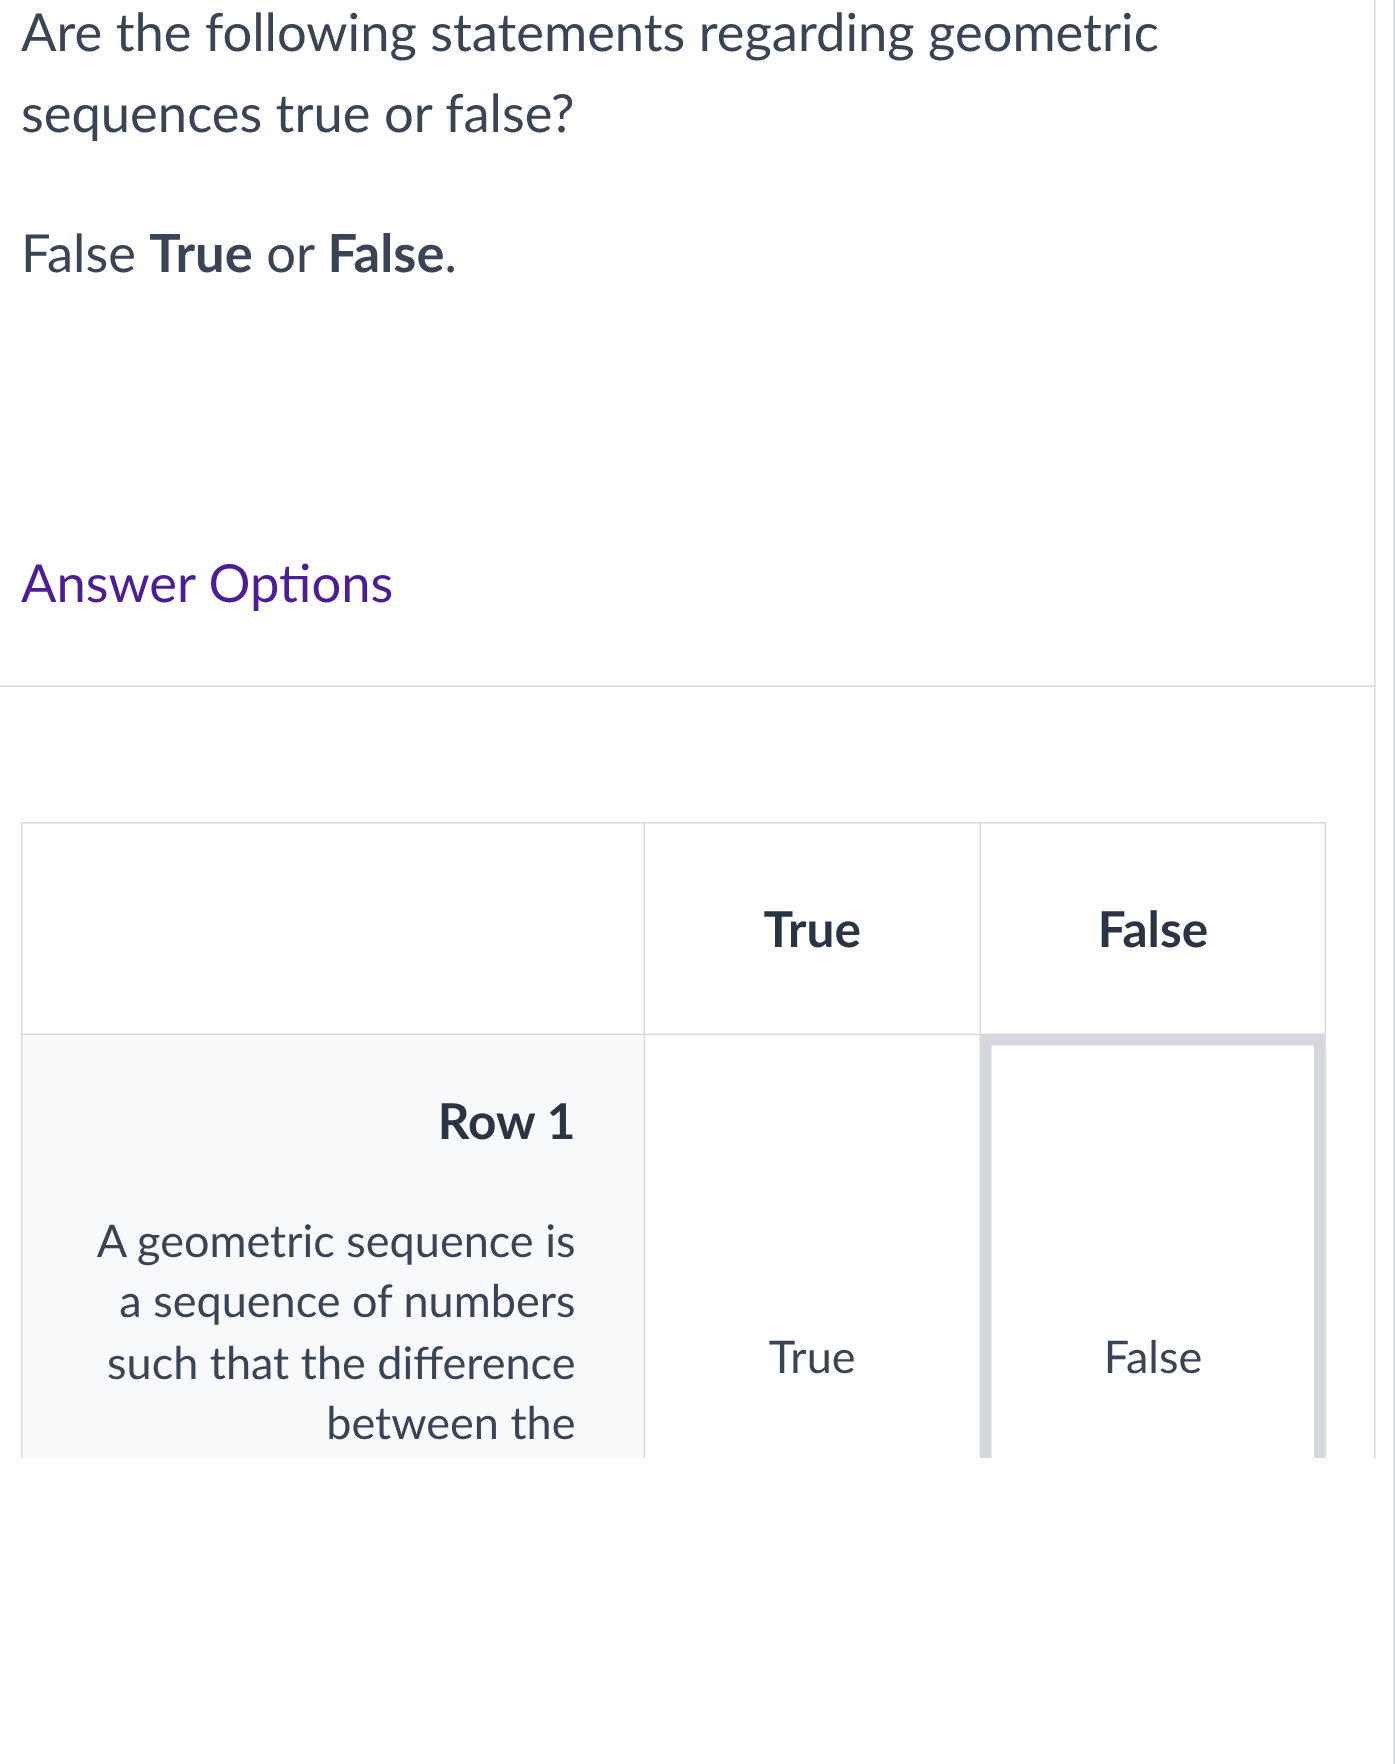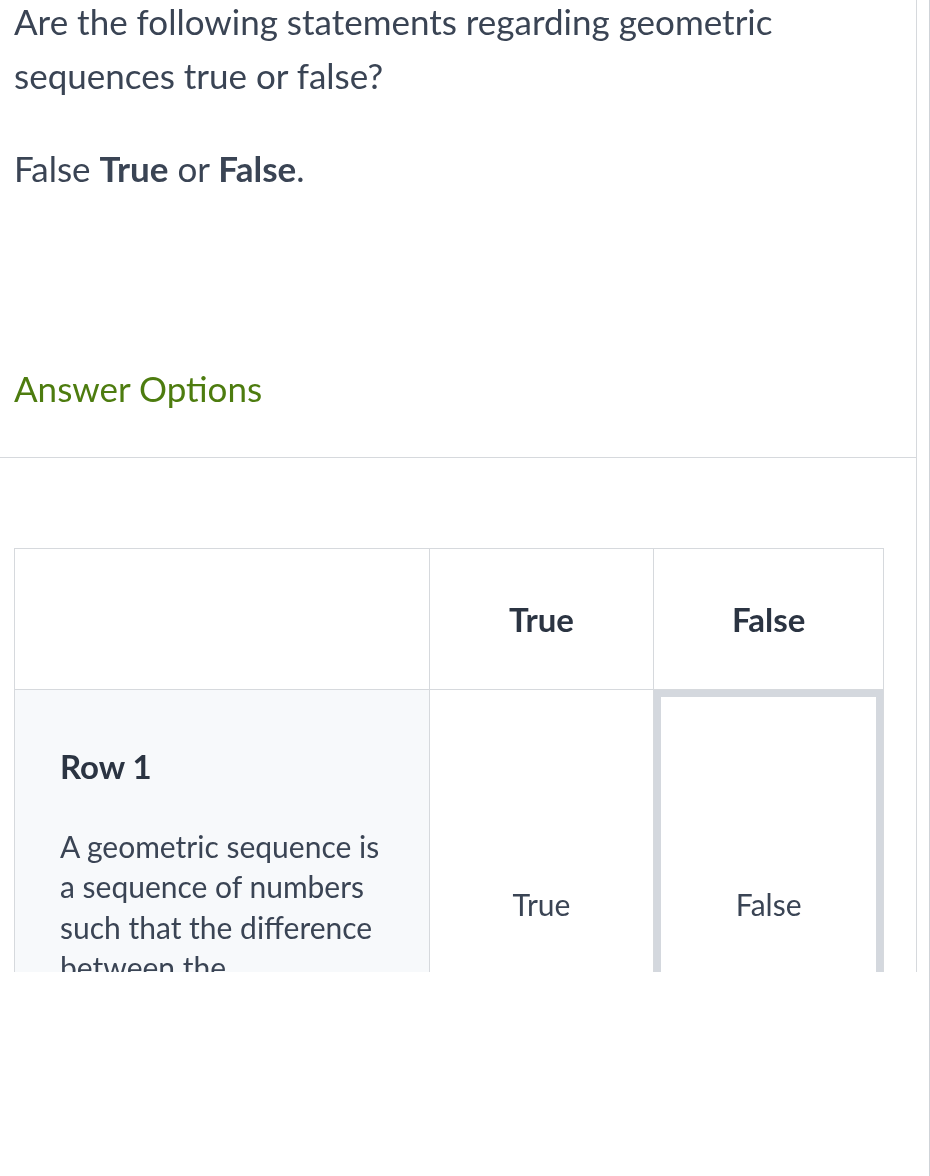--- a/index.html
+++ b/index.html
@@ -45,21 +45,21 @@
       font-size: 35px;
       color: #3a4454;
       margin-top: 44px;
       font-weight: 400;
     }
     .instruction-text .bold {
       font-weight: 700;
     }
     .answer-options-label {
       font-size: 35px;
-      color: #4d7c0f;
+      color: #4c1d95;
       margin-top: 178px;
       font-weight: 400;
       padding-left: 14px;
     }
     .hr-line {
       border: none;
       border-top: 1px solid #d6d9dd;
       margin-top: 48px;
       width: 100%;
     }
@@ -88,22 +88,22 @@
       background: #fff;
     }
     th:nth-child(2) {
       width: 225px;
     }
     th:nth-child(3) {
       width: 230px;
     }
     .row-cell {
       background: #f7f9fb;
-      text-align: left;
-      padding: 56px 45px 0 45px;
+      text-align: right;
+      padding: 37px 45px 0 45px;
       vertical-align: top;
     }
     .row-label {
       font-weight: 700;
       font-size: 33px;
       color: #2b3442;
       margin-bottom: 40px;
     }
     .row-statement {
       font-size: 30px;

